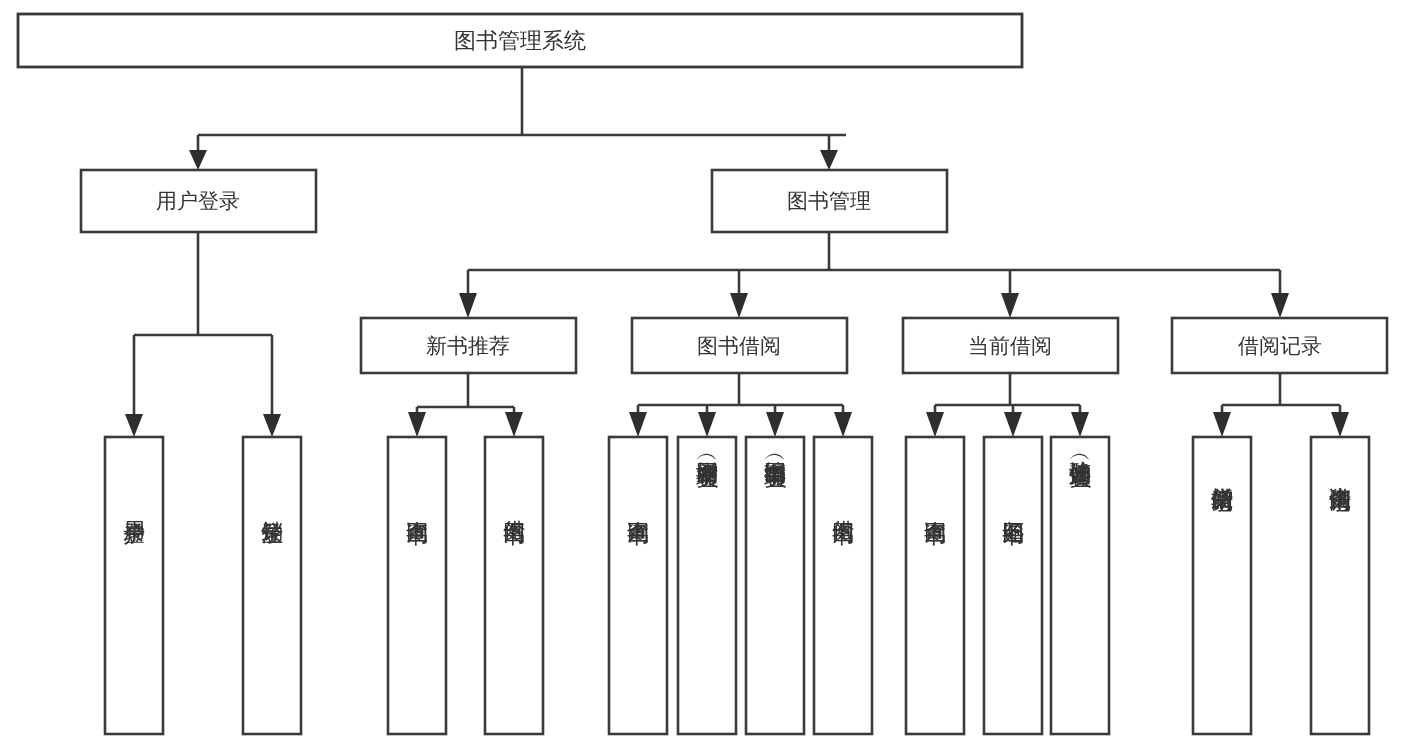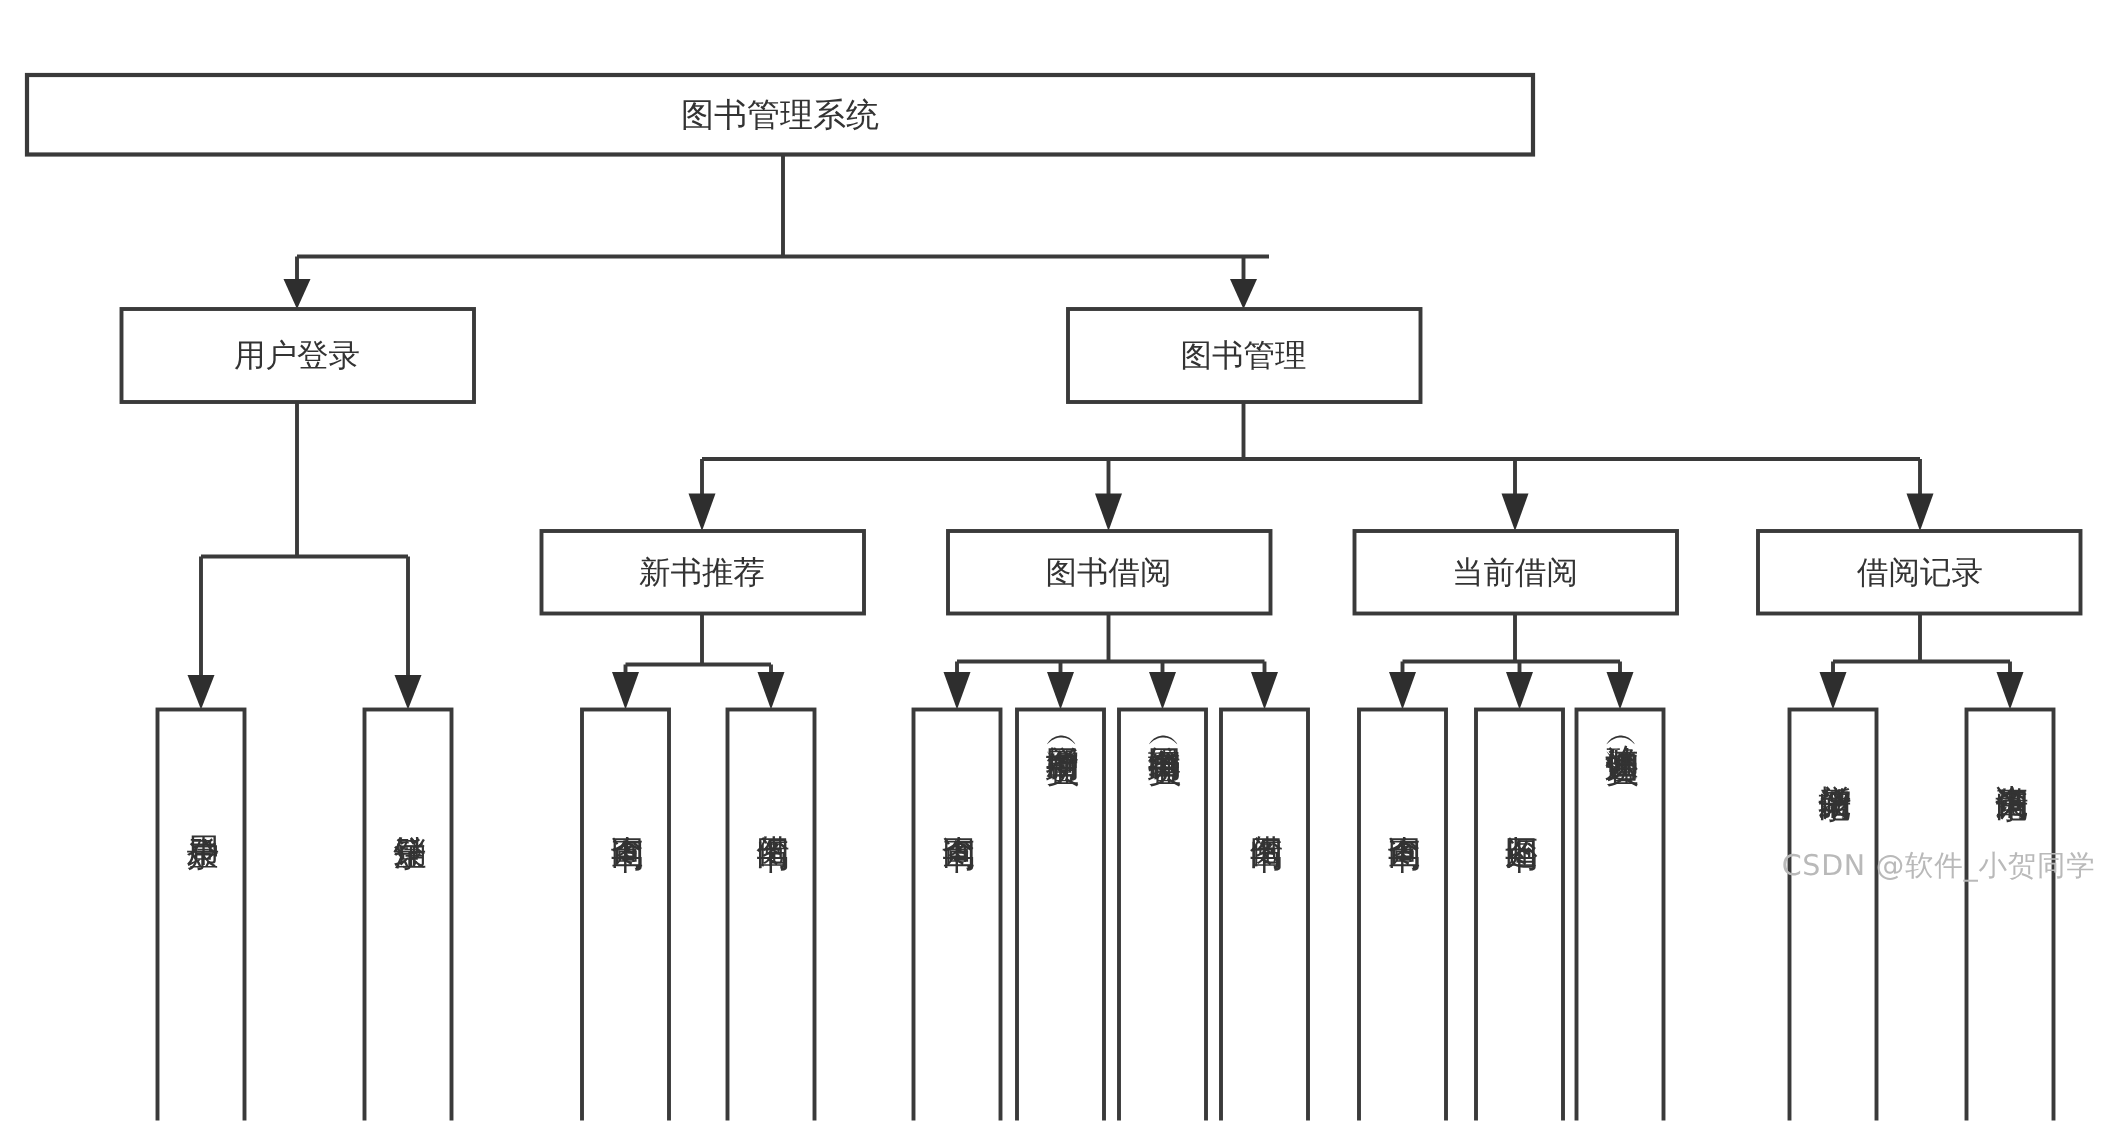--- a/index.html
+++ b/index.html
@@ -11,21 +11,20 @@
     width: 1405px;
     height: 747px;
     font-family: "DejaVu Sans", "Liberation Sans", sans-serif;
     overflow: hidden;
   }
   #diagram-root {
     position: relative;
     width: 1405px;
     height: 558px;
     background: #ffffff;
-    margin-top: 36px;
   }
   svg.diagram-svg {
     position: absolute;
     left: 0;
     top: 0;
     width: 1405px;
     height: 747px;
     display: block;
   }
   .node-box {
@@ -237,14 +236,13 @@
     <span class="leaf-label">确认归还（管理员）</span>
   </div>
 
   <div class="leaf-label-wrap" style="left:1193px; top:437px; width:58px; height:297px; padding-top:32px;">
     <span class="leaf-label">新增借阅记录</span>
   </div>
   <div class="leaf-label-wrap" style="left:1311px; top:437px; width:58px; height:297px; padding-top:32px;">
     <span class="leaf-label">查询借阅记录</span>
   </div>
 
-  <div class="watermark">CSDN @软件_小贺同学</div>
 </div>
 
 </body></html>

